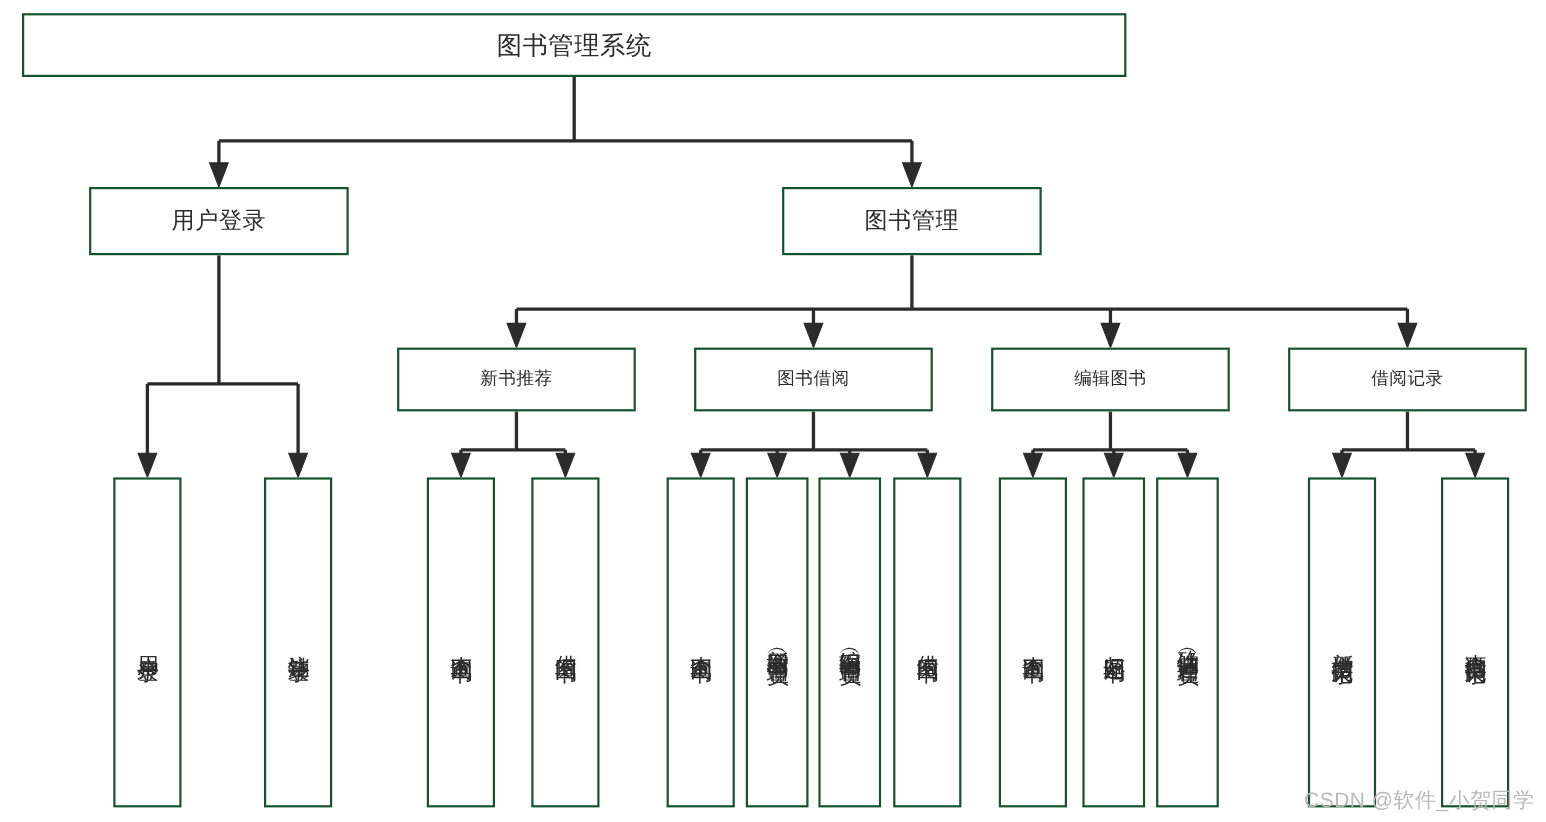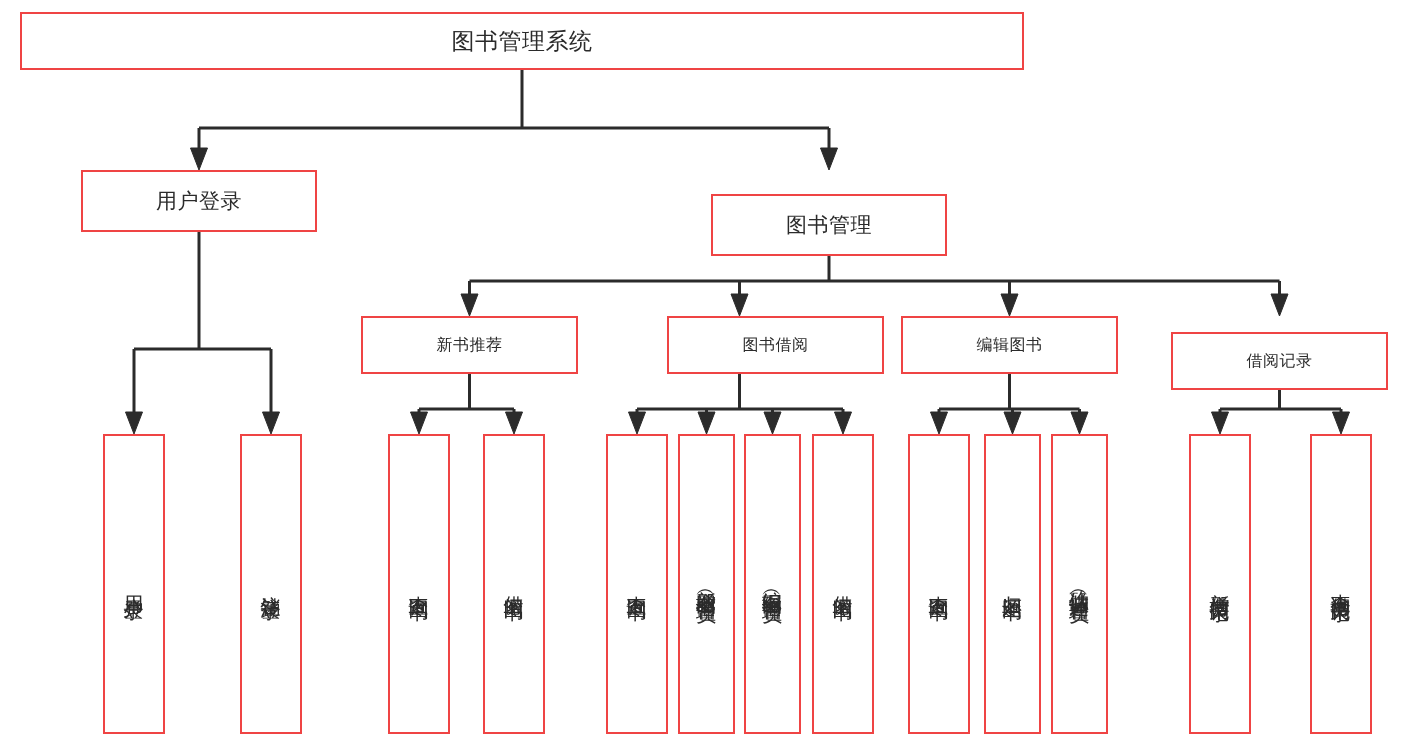--- a/index.html
+++ b/index.html
@@ -25,21 +25,21 @@
     position: absolute;
     left: 0;
     top: 0;
     width: 1405px;
     height: 747px;
     display: block;
   }
   .node-box {
     position: absolute;
     box-sizing: border-box;
-    border: 2px solid #ef4444;
+    border: 2px solid #14532d;
     background: #ffffff;
     display: flex;
     align-items: center;
     justify-content: center;
     color: #2b2b2b;
   }
   .node-box.level0 {
     font-size: 23px;
   }
   .node-box.level1 {
@@ -146,33 +146,33 @@
         <path d="M 1341 434 L 1332.5 412 L 1349.5 412 Z" fill="#2b2b2b" stroke="#2b2b2b" stroke-width="1" stroke-linejoin="miter"></path>
       </g>
     </svg>
   <div id="node-layer">
       <div class="node-box level0" style="left: 20px; top: 12px; width: 1004px; height: 58px;">
         <span class="node-label">图书管理系统</span>
       </div>
       <div class="node-box level1" style="left: 81px; top: 170px; width: 236px; height: 62px;">
         <span class="node-label">用户登录</span>
       </div>
-      <div class="node-box level1" style="left: 711px; top: 170px; width: 236px; height: 62px; margin-top: 24px;">
+      <div class="node-box level1" style="left: 711px; top: 170px; width: 236px; height: 62px;">
         <span class="node-label">图书管理</span>
       </div>
       <div class="node-box level2" style="left: 361px; top: 316px; width: 217px; height: 58px;">
         <span class="node-label">新书推荐</span>
       </div>
-      <div class="node-box level2" style="left: 631px; top: 316px; width: 217px; height: 58px; margin-left: 36px;">
+      <div class="node-box level2" style="left: 631px; top: 316px; width: 217px; height: 58px;">
         <span class="node-label">图书借阅</span>
       </div>
       <div class="node-box level2" style="left: 901px; top: 316px; width: 217px; height: 58px;">
         <span class="node-label">编辑图书</span>
       </div>
-      <div class="node-box level2" style="left: 1171px; top: 316px; width: 217px; height: 58px; margin-top: 16px;">
+      <div class="node-box level2" style="left: 1171px; top: 316px; width: 217px; height: 58px;">
         <span class="node-label">借阅记录</span>
       </div>
       <div class="node-box leaf" style="left: 103px; top: 434px; width: 62px; height: 300px;">
         <span class="node-label vertical">用户登录</span>
       </div>
       <div class="node-box leaf" style="left: 240px; top: 434px; width: 62px; height: 300px;">
         <span class="node-label vertical">注销登录</span>
       </div>
       <div class="node-box leaf" style="left: 388px; top: 434px; width: 62px; height: 300px;">
         <span class="node-label vertical">查询图书</span>
@@ -201,13 +201,14 @@
       <div class="node-box leaf" style="left: 1051px; top: 434px; width: 57px; height: 300px;">
         <span class="node-label vertical">确认归还（管理员）</span>
       </div>
       <div class="node-box leaf" style="left: 1189px; top: 434px; width: 62px; height: 300px;">
         <span class="node-label vertical">新增借阅记录</span>
       </div>
       <div class="node-box leaf" style="left: 1310px; top: 434px; width: 62px; height: 300px;">
         <span class="node-label vertical">查询借阅记录</span>
       </div>
     </div>
+  <div class="watermark">CSDN @软件_小贺同学</div>
 </div>
 
 </body></html>

